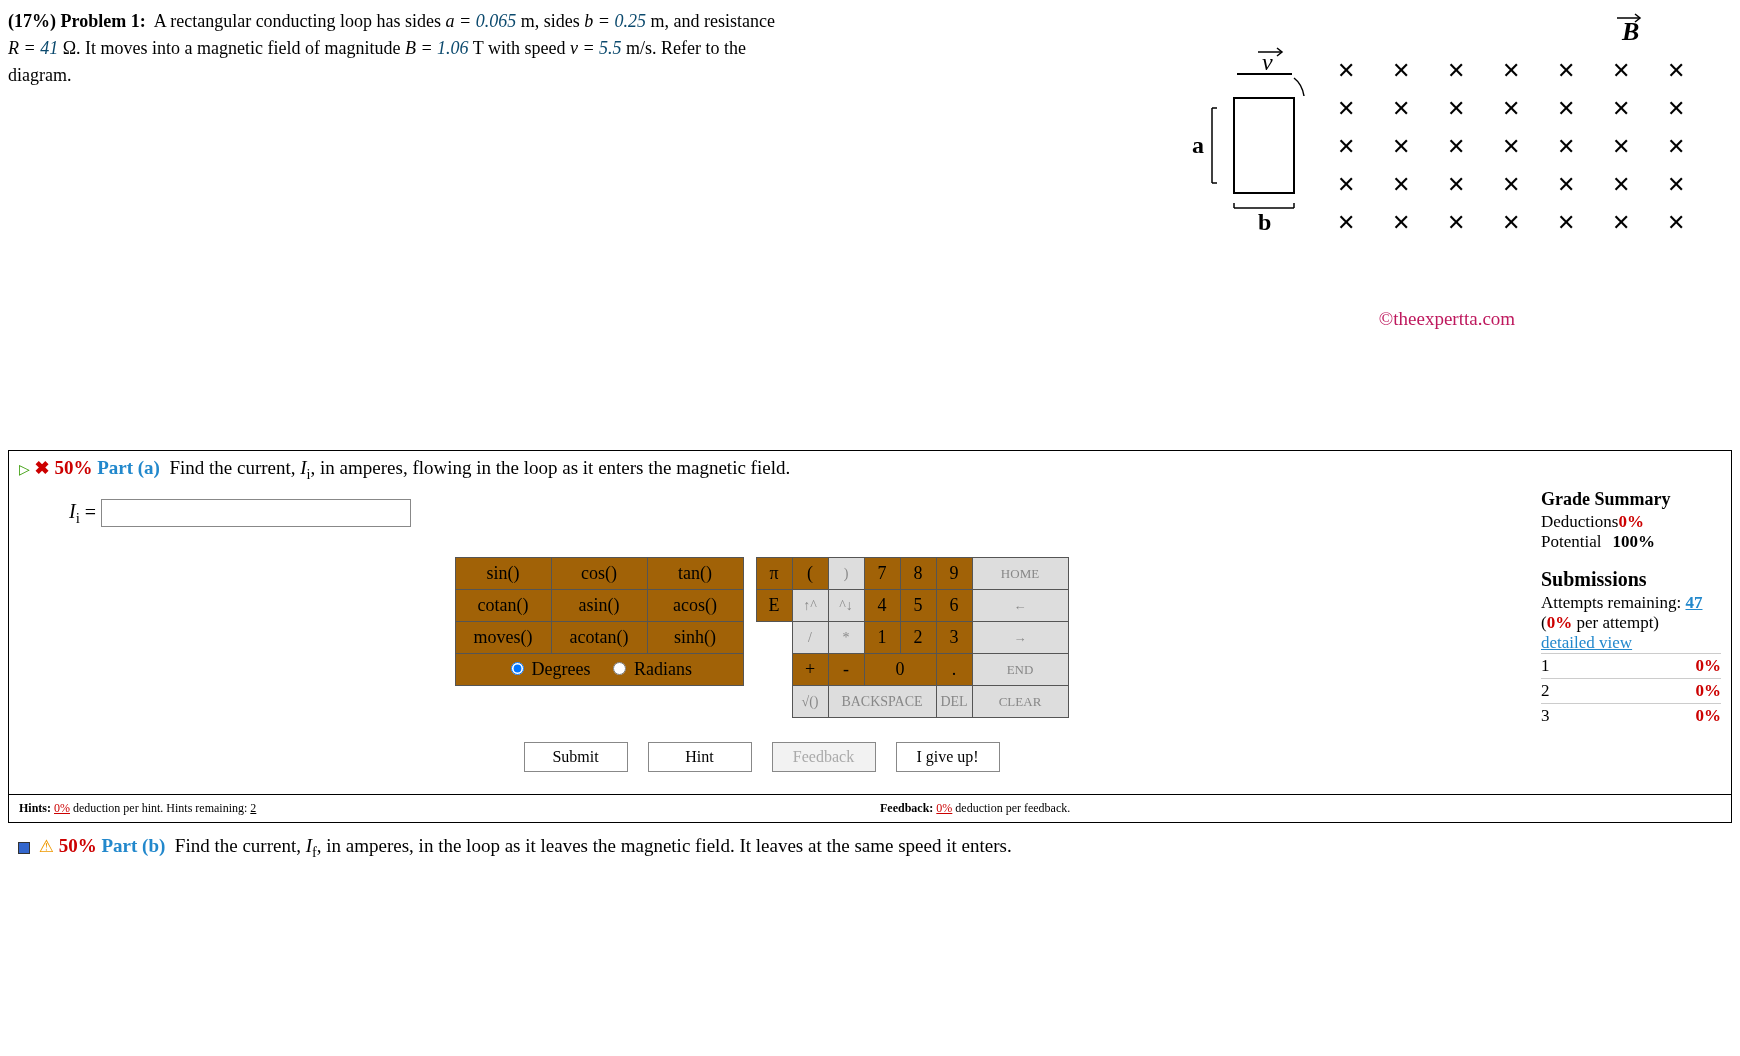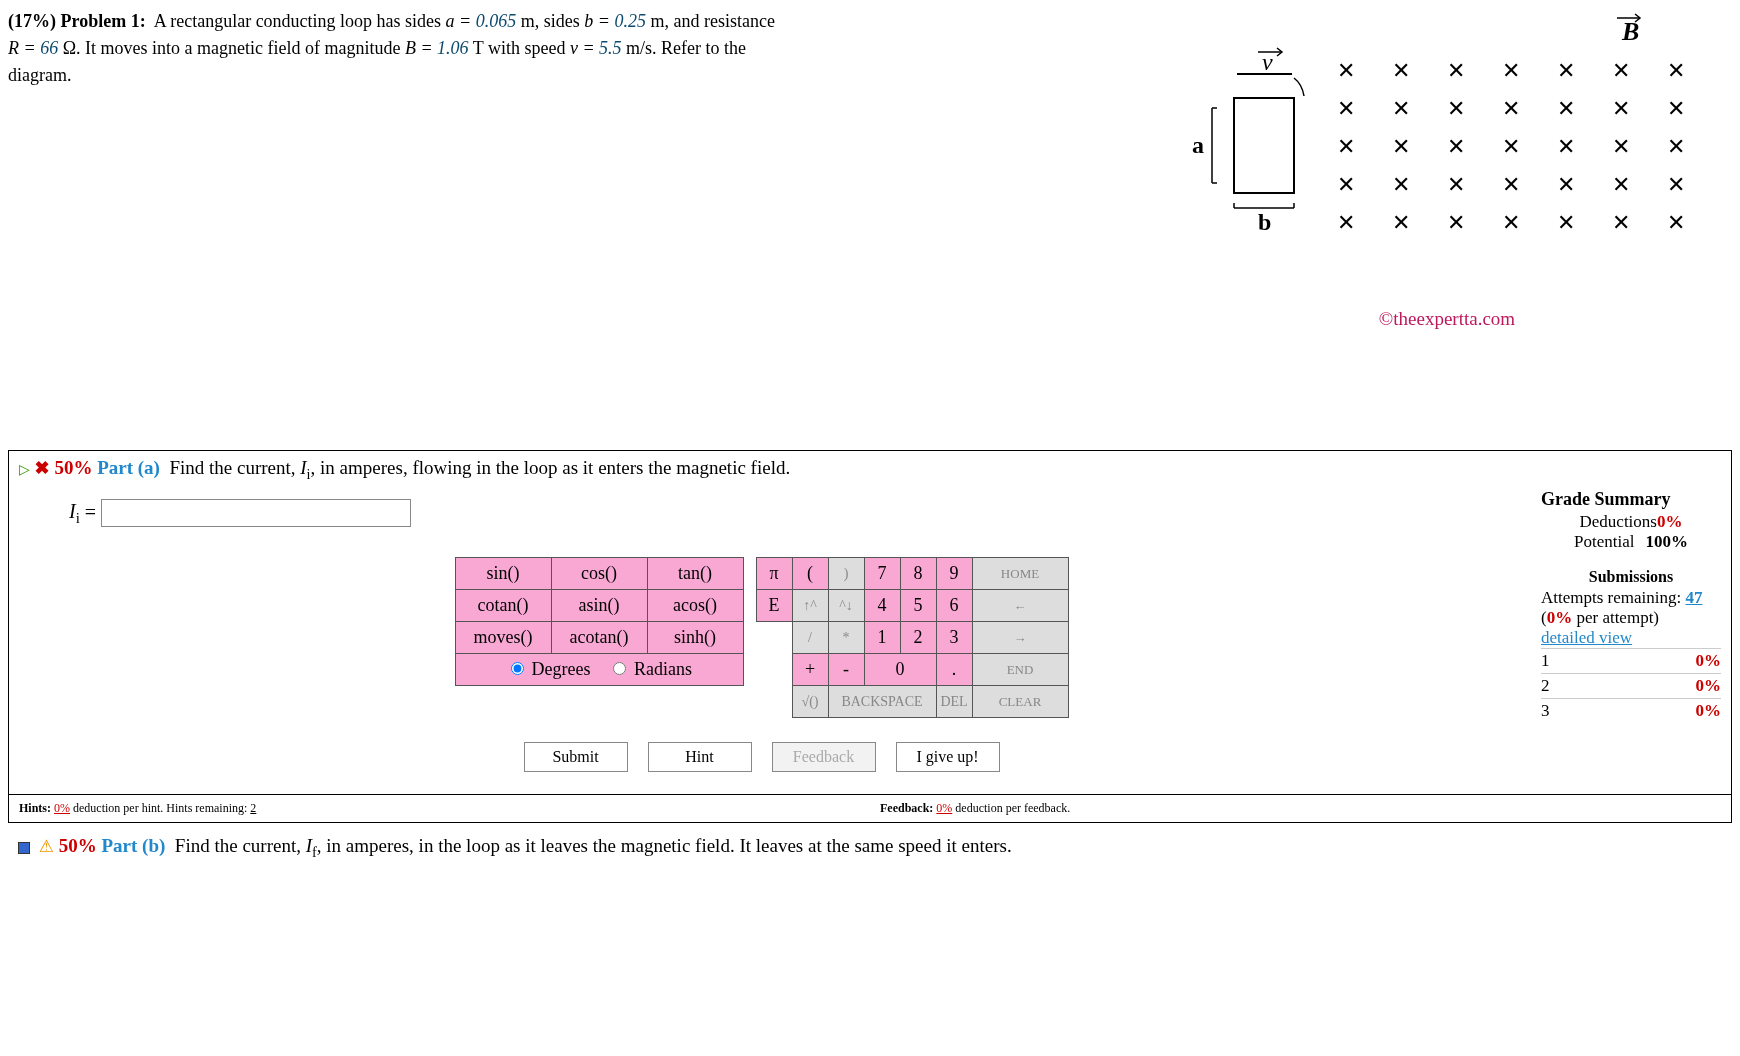--- a/index.html
+++ b/index.html
@@ -79,21 +79,21 @@
     justify-content: center;
     margin-top: 10px;
   }
   table.fntbl, table.numtbl {
     border-collapse: collapse;
   }
   table.fntbl td, table.numtbl td {
     border: 1px solid #555;
     text-align: center;
     font-size: 18px;
-    background: #f9a8d4;
+    background: #a16207;
     cursor: pointer;
     height: 32px;
   }
   table.fntbl td { width: 96px; }
   table.numtbl td { width: 36px; }
   table.numtbl td.gray { background: #ddd; color: #888; font-size: 14px; }
   table.numtbl td.grayw { background: #ddd; color: #888; font-size: 13px; width: 96px;}
   .angle-row td {
     text-align: center;
     font-size: 18px;
@@ -128,21 +128,21 @@
     padding: 6px 10px;
     flex: 1;
   }
   .hints-feedback .ul { text-decoration: underline; color: #c00; }
   .hints-feedback .ul2 { text-decoration: underline; }
   .grade-summary h4 {
     margin: 0 0 2px 0;
     font-size: 18px;
     font-weight: bold;
   }
-  .grade-row { display: flex; justify-content: center; }
+  .grade-row { display: flex; justify-content: flex-start; }
   .grade-row .r { color: #c00; font-weight: bold; }
   .submissions { margin-top: 16px; }
   .blue-link { color: #28c; text-decoration: underline; cursor: pointer; }
   .sub-row { display: flex; justify-content: space-between; border-top: 1px solid #ccc; padding: 2px 0;}
   .sub-row .r { color: #c00; font-weight: bold; }
   .part-b {
     padding: 12px 10px 0 10px;
     font-size: 19px;
   }
   .part-b .sq { display:inline-block; width:12px; height:12px; background:#36c; vertical-align:middle; margin-right:4px; border:1px solid #333;}
@@ -152,21 +152,21 @@
 </style>
 </head>
 <body>
 
 <div class="top-row">
   <div class="problem-text">
     <div class="problem-header">
       <span class="weight">(17%)</span>
       <span class="title">Problem 1:</span>&nbsp;
       <span>A rectangular conducting loop has sides </span><span class="eq">a = </span><span class="redval">0.065</span><span> m, sides </span><span class="eq">b = </span><span class="redval">0.25</span><span> m, and resistance</span><br>
-      <span class="eq">R = </span><span class="redval">66</span><span> Ω. It moves into a magnetic field of magnitude </span><span class="eq">B = </span><span class="redval">1.06</span><span> T with speed </span><span class="eq">v = </span><span class="redval">5.5</span><span> m/s. Refer to the</span><br>
+      <span class="eq">R = </span><span class="redval">41</span><span> Ω. It moves into a magnetic field of magnitude </span><span class="eq">B = </span><span class="redval">1.06</span><span> T with speed </span><span class="eq">v = </span><span class="redval">5.5</span><span> m/s. Refer to the</span><br>
       <span>diagram.</span>
     </div>
   </div>
   <div class="diagram-area">
     <svg class="diagram-svg" width="570" height="260" viewBox="0 0 570 260">
 
       <text x="460" y="32" font-size="26" font-weight="bold" font-style="italic" font-family="Times New Roman">B</text>
       <line x1="455" y1="10" x2="478" y2="10" stroke="#000" stroke-width="1.5"></line>
       <polyline points="473,6 478,10 473,14" fill="none" stroke="#000" stroke-width="1.5"></polyline>
 
@@ -340,21 +340,21 @@
         <div class="grade-row">
             <span>Deductions</span>
             <span class="r">0%</span>
           </div>
         <div class="grade-row">
             <span>Potential</span>
             <span style="font-weight:bold;margin-left:11px;">100%</span>
           </div>
       </div>
       <div class="submissions">
-        <h4 style="margin:0 0 2px 0;font-size:16px;font-weight:bold;text-align:center;">Submissions</h4>
+        <h4 style="margin:0 0 2px 0;font-size:20px;font-weight:bold;">Submissions</h4>
         <div><span>Attempts remaining: </span><span style="color:#28c;font-weight:bold;text-decoration:underline;">47</span></div>
         <div>(<span style="color:#c00;font-weight:bold;">0%</span> per attempt)</div>
         <div class="blue-link">detailed view</div>
         <div class="sub-row">
             <span>1</span>
             <span class="r">0%</span>
           </div>
         <div class="sub-row">
             <span>2</span>
             <span class="r">0%</span>

